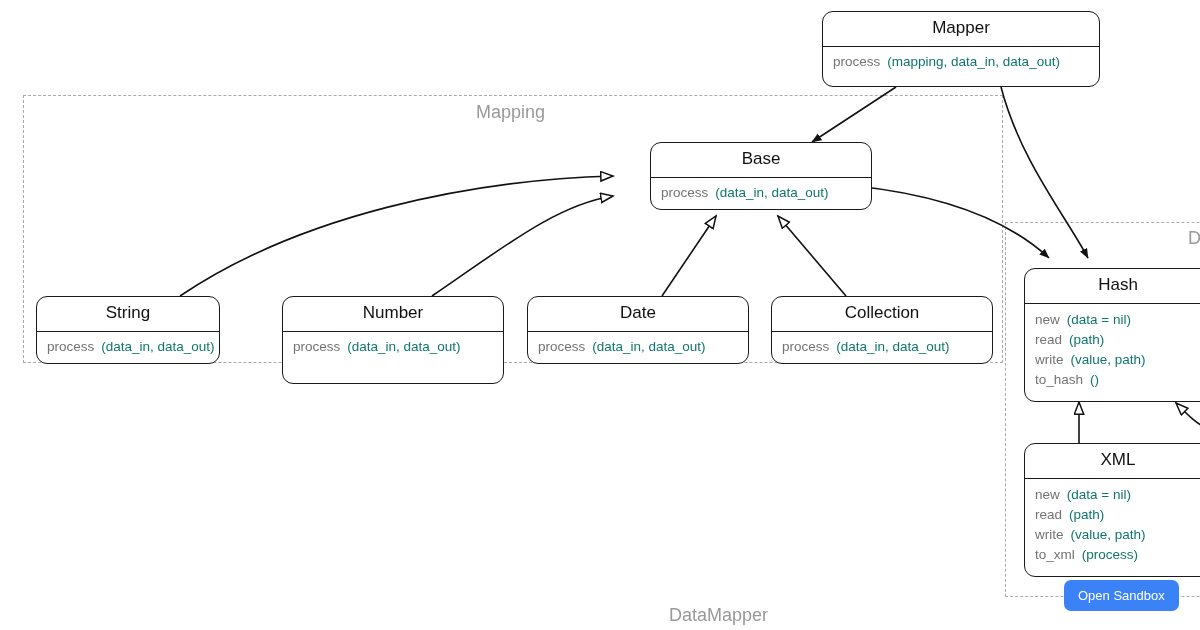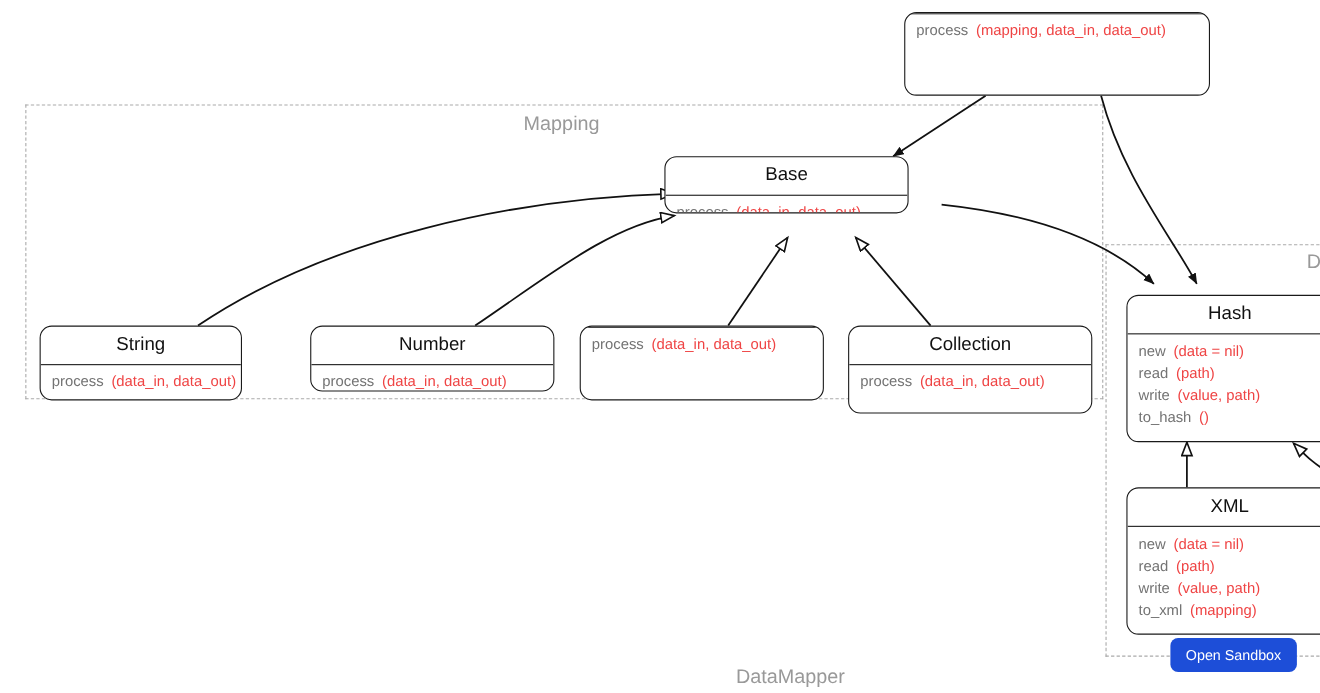--- a/index.html
+++ b/index.html
@@ -71,34 +71,34 @@
     font-size: 13.5px;
     line-height: 20px;
     white-space: nowrap;
     padding: 0 10px;
     color: #111111;
   }
   .member .mname {
     color: #737373;
   }
   .member .margs {
-    color: #ef4444;
+    color: #0f766e;
     margin-left: 7px;
   }
   
   .node.compact .node-body {
     padding: 5px 0 6px 0;
   }
   .node.compact .member {
     text-align: left;
   }
   
   .sandbox-btn {
     position: absolute;
-    background: #1d4ed8;
+    background: #3b82f6;
     color: #ffffff;
     font-size: 13px;
     border-radius: 7px;
     padding: 9px 14px;
     white-space: nowrap;
     border: none;
     line-height: 1;
     cursor: pointer;
   }
 </style>
@@ -138,68 +138,70 @@
     <path d="M 662,296 L 716,216" fill="none" stroke="#111111" stroke-width="1.6" marker-end="url(#hollowTri)"></path>
 
     <path d="M 846,296 L 778,216" fill="none" stroke="#111111" stroke-width="1.6" marker-end="url(#hollowTri)"></path>
 
     <path d="M 1079,443 L 1079,402" fill="none" stroke="#111111" stroke-width="1.6" marker-end="url(#hollowTri)"></path>
 
     <path d="M 1210,430 C 1196,424 1185,412 1176,403" fill="none" stroke="#111111" stroke-width="1.6" marker-end="url(#hollowTri)"></path>
   </svg>
 
   <div class="node compact" style="left:822px; top:11px; width:278px; height:76px;">
+    <div class="node-title">Mapper</div>
     <div class="node-sep"></div>
     <div class="node-body">
       <div class="member">
         <span class="mname">process</span><span class="margs">(mapping, data_in, data_out)</span>
       </div>
     </div>
   </div>
 
-  <div class="node compact" style="left:604px; top:142px; width:222px; height:52px;">
+  <div class="node compact" style="left:650px; top:142px; width:222px; height:68px;">
     <div class="node-title">Base</div>
     <div class="node-sep"></div>
     <div class="node-body">
       <div class="member">
         <span class="mname">process</span><span class="margs">(data_in, data_out)</span>
       </div>
     </div>
   </div>
 
   <div class="node compact" style="left:36px; top:296px; width:184px; height:68px;">
     <div class="node-title">String</div>
     <div class="node-sep"></div>
     <div class="node-body">
       <div class="member">
         <span class="mname">process</span><span class="margs">(data_in, data_out)</span>
       </div>
     </div>
   </div>
 
-  <div class="node compact" style="left:282px; top:296px; width:222px; height:60px;">
+  <div class="node compact" style="left:282px; top:296px; width:222px; height:88px;">
     <div class="node-title">Number</div>
     <div class="node-sep"></div>
     <div class="node-body">
       <div class="member">
         <span class="mname">process</span><span class="margs">(data_in, data_out)</span>
       </div>
     </div>
   </div>
 
   <div class="node compact" style="left:527px; top:296px; width:222px; height:68px;">
-    <div class="node-sep"></div>
-    <div class="node-body">
-      <div class="member">
-        <span class="mname">process</span><span class="margs">(data_in, data_out)</span>
-      </div>
-    </div>
-  </div>
-
-  <div class="node compact" style="left:771px; top:296px; width:222px; height:80px;">
+    <div class="node-title">Date</div>
+    <div class="node-sep"></div>
+    <div class="node-body">
+      <div class="member">
+        <span class="mname">process</span><span class="margs">(data_in, data_out)</span>
+      </div>
+    </div>
+  </div>
+
+  <div class="node compact" style="left:771px; top:296px; width:222px; height:68px;">
     <div class="node-title">Collection</div>
     <div class="node-sep"></div>
     <div class="node-body">
       <div class="member">
         <span class="mname">process</span><span class="margs">(data_in, data_out)</span>
       </div>
     </div>
   </div>
 
   <div class="node" style="left:1024px; top:268px; width:188px; height:134px;">
@@ -228,20 +230,20 @@
       <div class="member">
         <span class="mname">new</span><span class="margs">(data = nil)</span>
       </div>
       <div class="member">
         <span class="mname">read</span><span class="margs">(path)</span>
       </div>
       <div class="member">
         <span class="mname">write</span><span class="margs">(value, path)</span>
       </div>
       <div class="member">
-        <span class="mname">to_xml</span><span class="margs">(mapping)</span>
+        <span class="mname">to_xml</span><span class="margs">(process)</span>
       </div>
     </div>
   </div>
 
   <button class="sandbox-btn" style="left:1064px; top:580px;">Open Sandbox</button>
 
 </div>
 
 </body></html>

